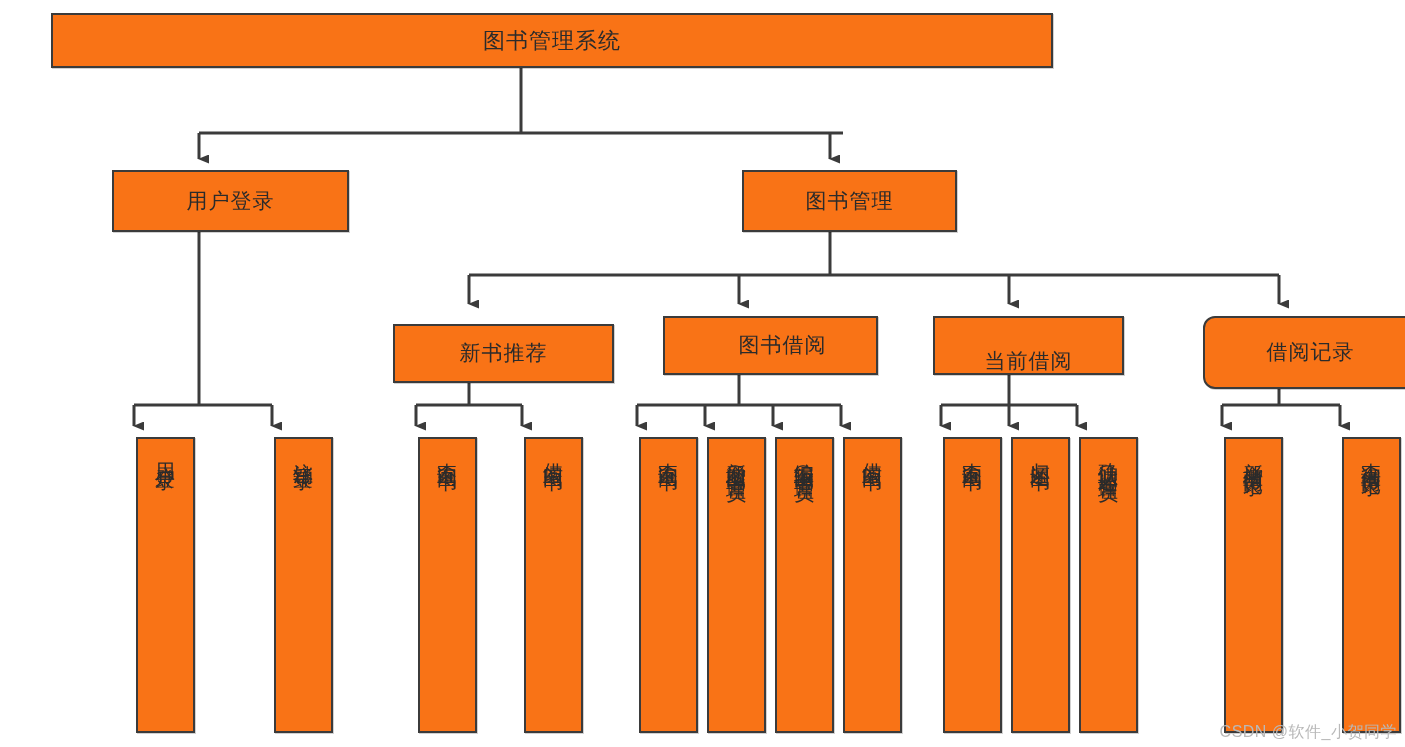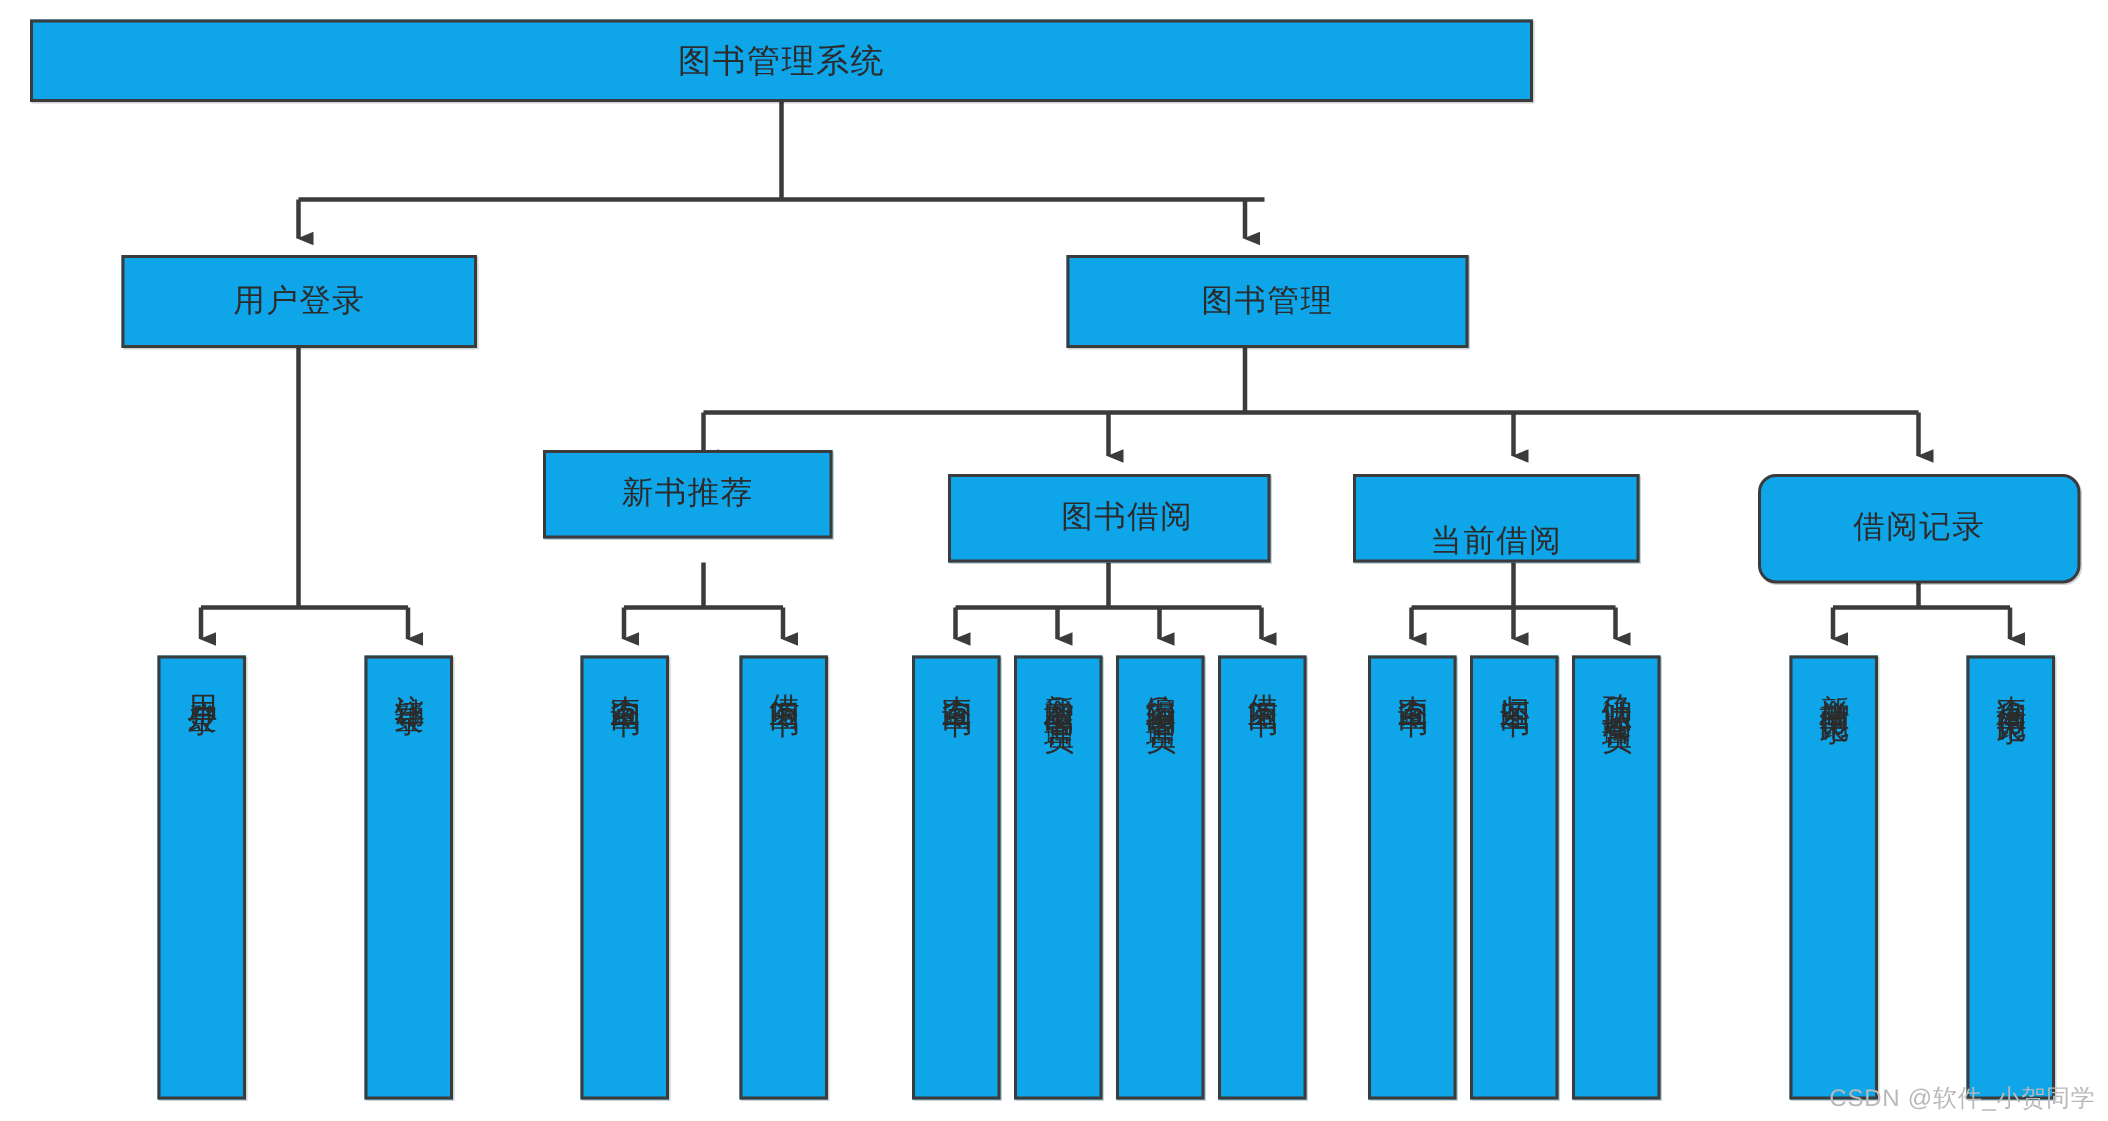--- a/index.html
+++ b/index.html
@@ -23,26 +23,27 @@
     left: 0;
     top: 0;
     width: 1405px;
     height: 747px;
     pointer-events: none;
   }
   .node {
     position: absolute;
     box-sizing: border-box;
     border: 2px solid #3b3b3b;
-    background: #0ea5e9;
+    background: #f97316;
     display: flex;
     align-items: center;
     justify-content: center;
     color: #2b2b2b;
     box-shadow: 1px 1px 0 rgba(0,0,0,0.18);
+    margin-left: 31px;
   }
   .node-label {
     font-size: 21px;
     line-height: 1.15;
     letter-spacing: 1px;
     white-space: nowrap;
   }
   .node.vertical {
     align-items: flex-start;
     justify-content: center;
@@ -124,25 +125,25 @@
     </g>
   </svg>
 
   <div class="node root" style="left:20px; top:13px; width:1002px; height:55px;">
     <span class="node-label">图书管理系统</span>
   </div>
 
   <div class="node" style="left:81px; top:170px; width:237px; height:62px;">
     <span class="node-label">用户登录</span>
   </div>
-  <div class="node" style="left:711px; top:170px; width:268px; height:62px;">
+  <div class="node" style="left:711px; top:170px; width:215px; height:62px;">
     <span class="node-label">图书管理</span>
   </div>
 
-  <div class="node" style="left:362px; top:300px; width:193px; height:59px;">
+  <div class="node" style="left:362px; top:324px; width:221px; height:59px;">
     <span class="node-label">新书推荐</span>
   </div>
   <div class="node" style="left:632px; top:316px; width:215px; height:59px;padding-left:24px;">
     <span class="node-label">图书借阅</span>
   </div>
   <div class="node" style="left:902px; top:316px; width:191px; height:59px;align-items:flex-end;">
     <span class="node-label">当前借阅</span>
   </div>
   <div class="node" style="left:1172px; top:316px; width:215px; height:73px;border-radius:12px;">
     <span class="node-label">借阅记录</span>

